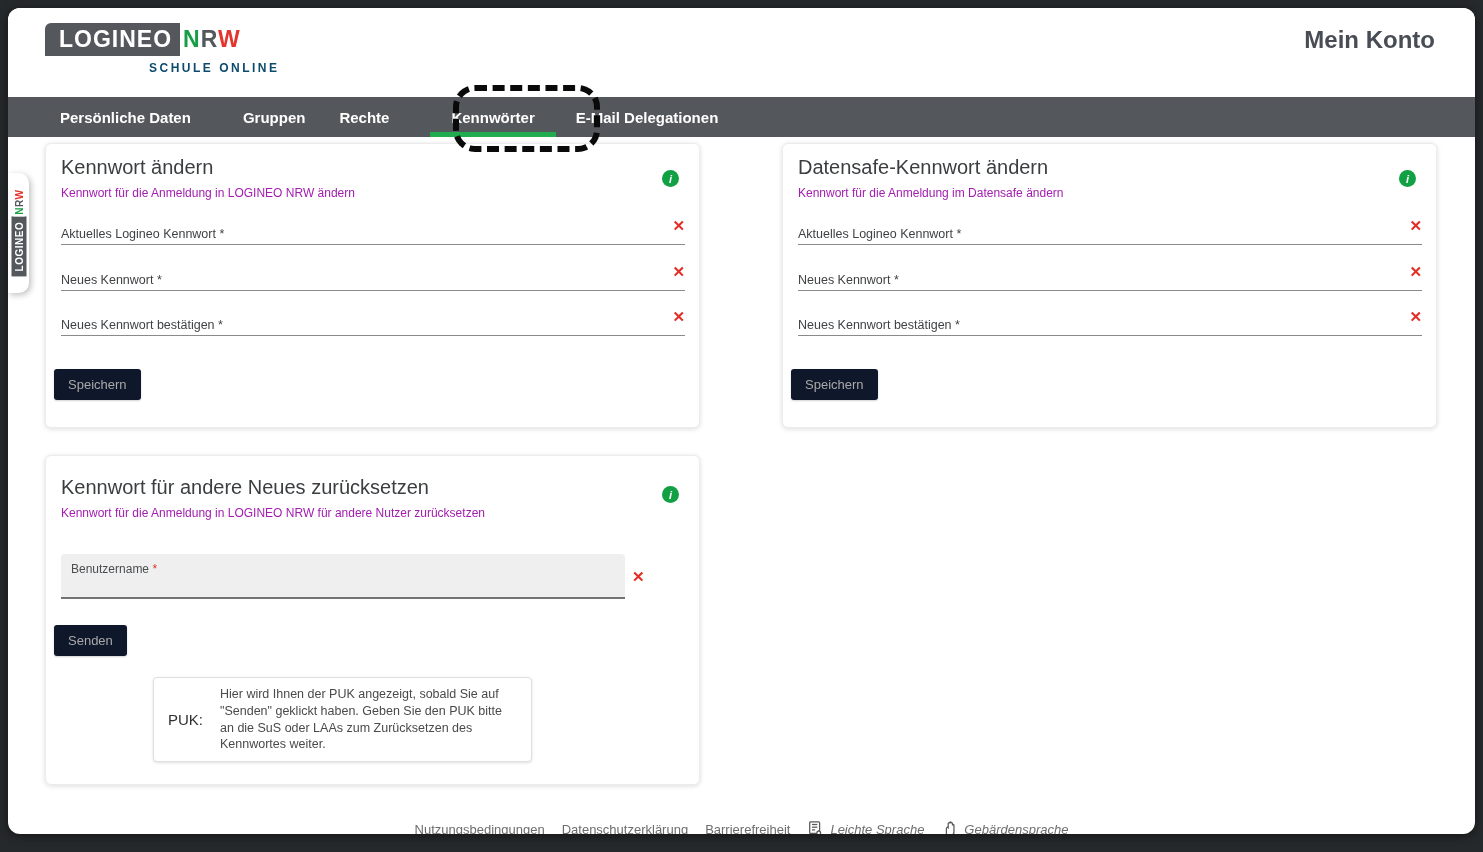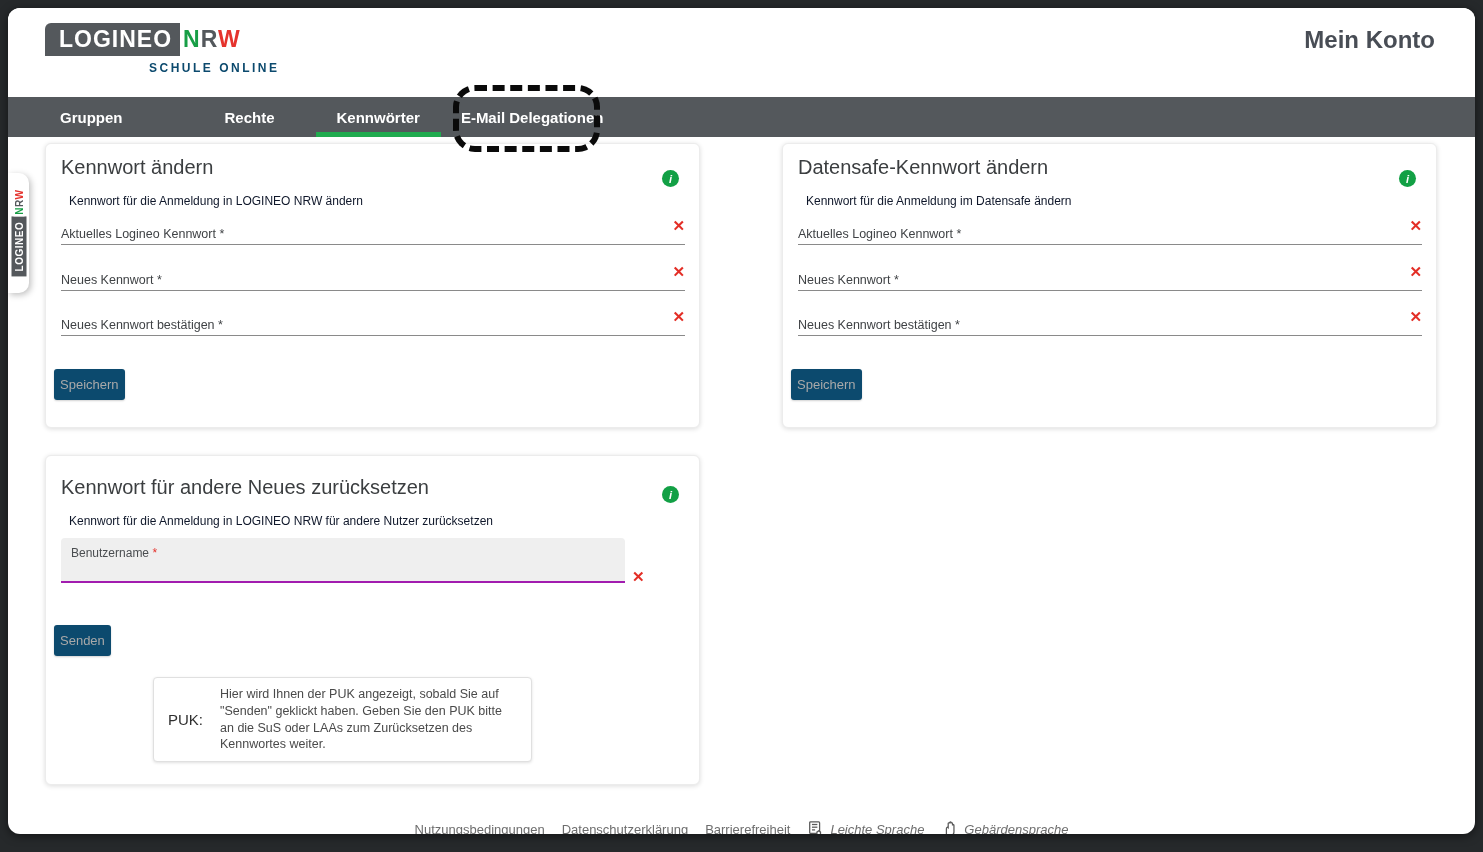--- a/index.html
+++ b/index.html
@@ -17,21 +17,21 @@
   .logo-nrw{font-size:23px;font-weight:bold;letter-spacing:1px;padding:3px 4px 3px 3px;background:#fff;}
   .logo-nrw .n{color:#179e46}.logo-nrw .r{color:#54585c}.logo-nrw .w{color:#e5332d}
   .logo-sub{font-size:12px;font-weight:bold;letter-spacing:2.5px;color:#0c4a6e;margin:5px 0 0 104px;}
   .account-title{position:absolute;right:40px;top:18px;font-size:24px;font-weight:bold;color:#484d55;}
 
   
   .nav{position:absolute;left:0;top:89px;right:0;height:40px;background:#54585c;
     display:flex;align-items:center;padding-left:52px;box-sizing:border-box;}
   .nav-tab{position:relative;height:40px;display:flex;align-items:center;
     color:#fff;font-size:15px;font-weight:bold;cursor:pointer;white-space:nowrap;}
-  .nav-tab.t0{margin-right:52px}.nav-tab.t1{margin-right:102px}
+  .nav-tab.t0{margin-right:52px}.nav-tab.t1{margin-right:34px}
   .nav-tab.t2{margin-right:62px}.nav-tab.t3{margin-right:41px}
   .nav-tab.active::after{content:"";position:absolute;left:-21px;right:-21px;bottom:0;
     height:5px;background:#21ab4f;}
 
   
   .dashed-overlay{position:absolute;left:445px;top:77px;width:135px;height:55px;
     border:6px dashed #0a0a0a;border-radius:22px;pointer-events:none;z-index:50;}
 
   
   .side-flap{position:absolute;left:0;top:165px;width:21px;height:120px;background:#fff;
@@ -44,42 +44,42 @@
   .flap-nrw .n{color:#179e46}.flap-nrw .r{color:#54585c}.flap-nrw .w{color:#e5332d}
 
   
   .card{position:absolute;background:#fff;border:1px solid #ececec;border-radius:6px;
     box-shadow:0 1px 5px rgba(0,0,0,.14);box-sizing:border-box;}
   .card-1{left:37px;top:135px;width:655px;height:285px;}
   .card-2{left:774px;top:135px;width:655px;height:285px;}
   .card-3{left:37px;top:447px;width:655px;height:330px;}
   .card-title{position:absolute;left:15px;top:12px;margin:0;font-size:20px;font-weight:500;color:#3b3e40;}
   .card-3 .card-title{top:20px;}
-  .card-sub{position:absolute;left:15px;top:42px;margin:8px;font-size:12px;color:#0f172a;}
+  .card-sub{position:absolute;left:15px;top:42px;margin:0;font-size:12px;color:#a21caf;}
   .card-3 .card-sub{top:50px;}
   .info{position:absolute;right:20px;top:26px;width:17px;height:17px;border-radius:50%;
     background:#12a045;color:#fff;font-size:11px;font-weight:bold;font-style:italic;
     display:flex;align-items:center;justify-content:center;cursor:pointer;}
   .card-3 .info{top:30px;}
 
   .field{position:absolute;left:15px;right:14px;}
   .field.f1{top:83px}.field.f2{top:129px}.field.f3{top:174px}
   .flabel{font-size:12.5px;color:#3f4245;}
   .fline{height:1px;background:#8a8a8a;margin-top:3px;}
   .fx{position:absolute;right:0;top:-9px;color:#e32e26;font-size:15px;font-weight:bold;cursor:pointer;line-height:1;}
 
-  .btn{position:absolute;left:8px;background:#0c4a6e;color:#a9a9a9;border:none;
+  .btn{position:absolute;left:8px;background:#0f172a;color:#a9a9a9;border:none;
     border-radius:3px;font-size:13px;font-family:"Liberation Sans",sans-serif;
-    padding:8px 6px;box-shadow:0 1px 2px rgba(0,0,0,.18);cursor:default;}
+    padding:8px 14px;box-shadow:0 1px 2px rgba(0,0,0,.18);cursor:default;}
   .btn.save{top:225px;}
   .btn.send{top:169px;}
 
   
-  .user-box{position:absolute;left:15px;top:82px;width:564px;height:45px;background:#efefef;
-    border-radius:4px 4px 0 0;border-bottom:2px solid #a21caf;box-sizing:border-box;cursor:text;}
+  .user-box{position:absolute;left:15px;top:98px;width:564px;height:45px;background:#efefef;
+    border-radius:4px 4px 0 0;border-bottom:2px solid #737373;box-sizing:border-box;cursor:text;}
   .user-label{position:absolute;left:10px;top:8px;font-size:12px;color:#4a4d50;}
   .user-label .req{color:#e5332d;}
   .user-x{position:absolute;left:586px;top:113px;color:#e32e26;font-size:15px;font-weight:bold;cursor:pointer;line-height:1;}
 
   .puk-box{position:absolute;left:107px;top:221px;width:379px;height:85px;background:#fff;
     border:1px solid #e0e0e0;border-radius:4px;box-shadow:0 1px 3px rgba(0,0,0,.12);
     display:flex;align-items:center;box-sizing:border-box;}
   .puk-label{flex:0 0 52px;padding-left:14px;font-size:15px;font-weight:normal;color:#2f2f2f;}
   .puk-text{font-size:12.5px;color:#4a4a4a;line-height:1.35;padding-right:14px;}
 
@@ -100,20 +100,21 @@
       <div class="logo-row">
         <span class="logo-box">LOGINEO</span>
         <span class="logo-nrw"><span class="n">N</span><span class="r">R</span><span class="w">W</span></span>
       </div>
       <div class="logo-sub">SCHULE ONLINE</div>
     </div>
     <div class="account-title">Mein Konto</div>
   </div>
 
   <nav class="nav">
+    <div class="nav-tab t0">Persönliche Daten</div>
     <div class="nav-tab t1">Gruppen</div>
     <div class="nav-tab t2">Rechte</div>
     <div class="nav-tab t3 active">Kennwörter</div>
     <div class="nav-tab">E-Mail Delegationen</div>
   </nav>
 
   <div class="dashed-overlay"></div>
 
   <div class="side-flap">
     <div class="flap-inner">

